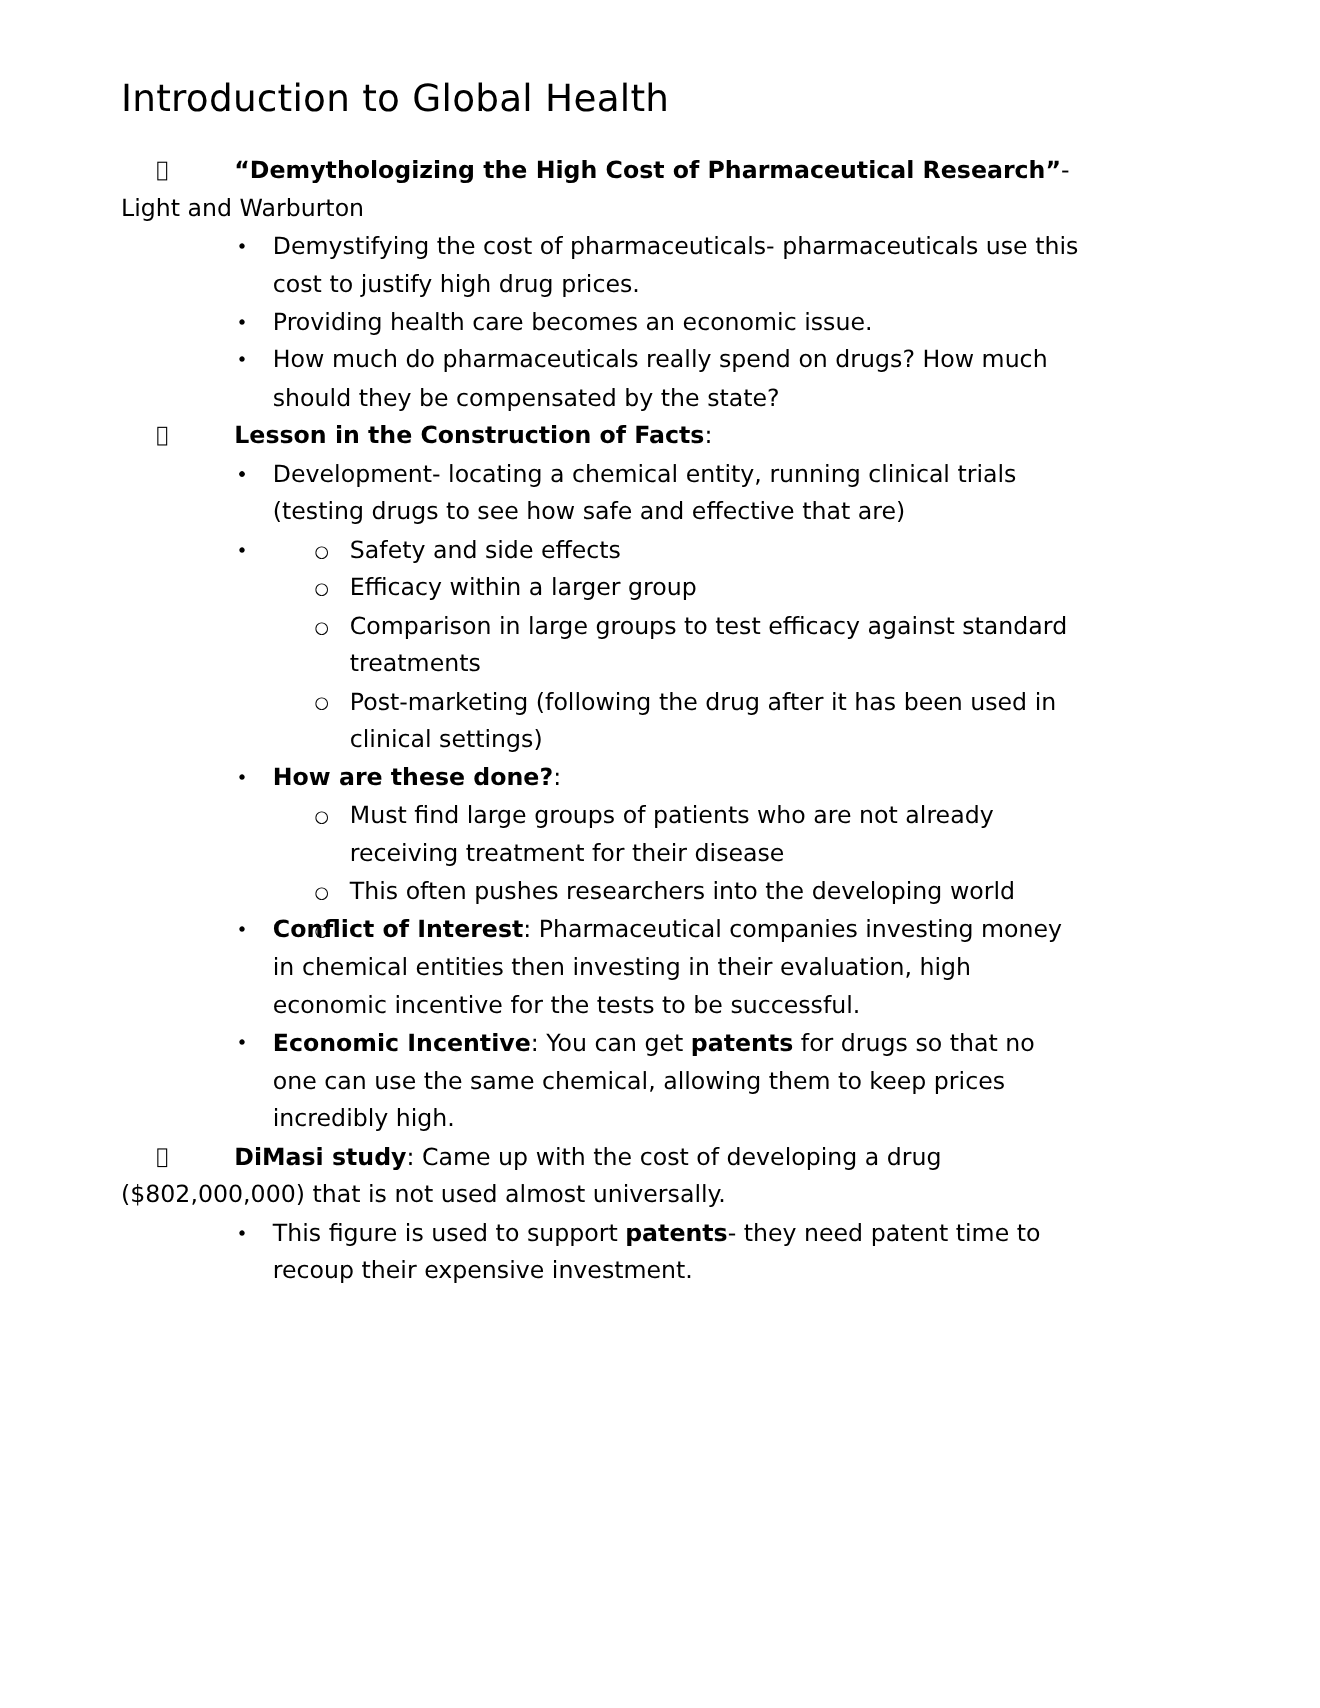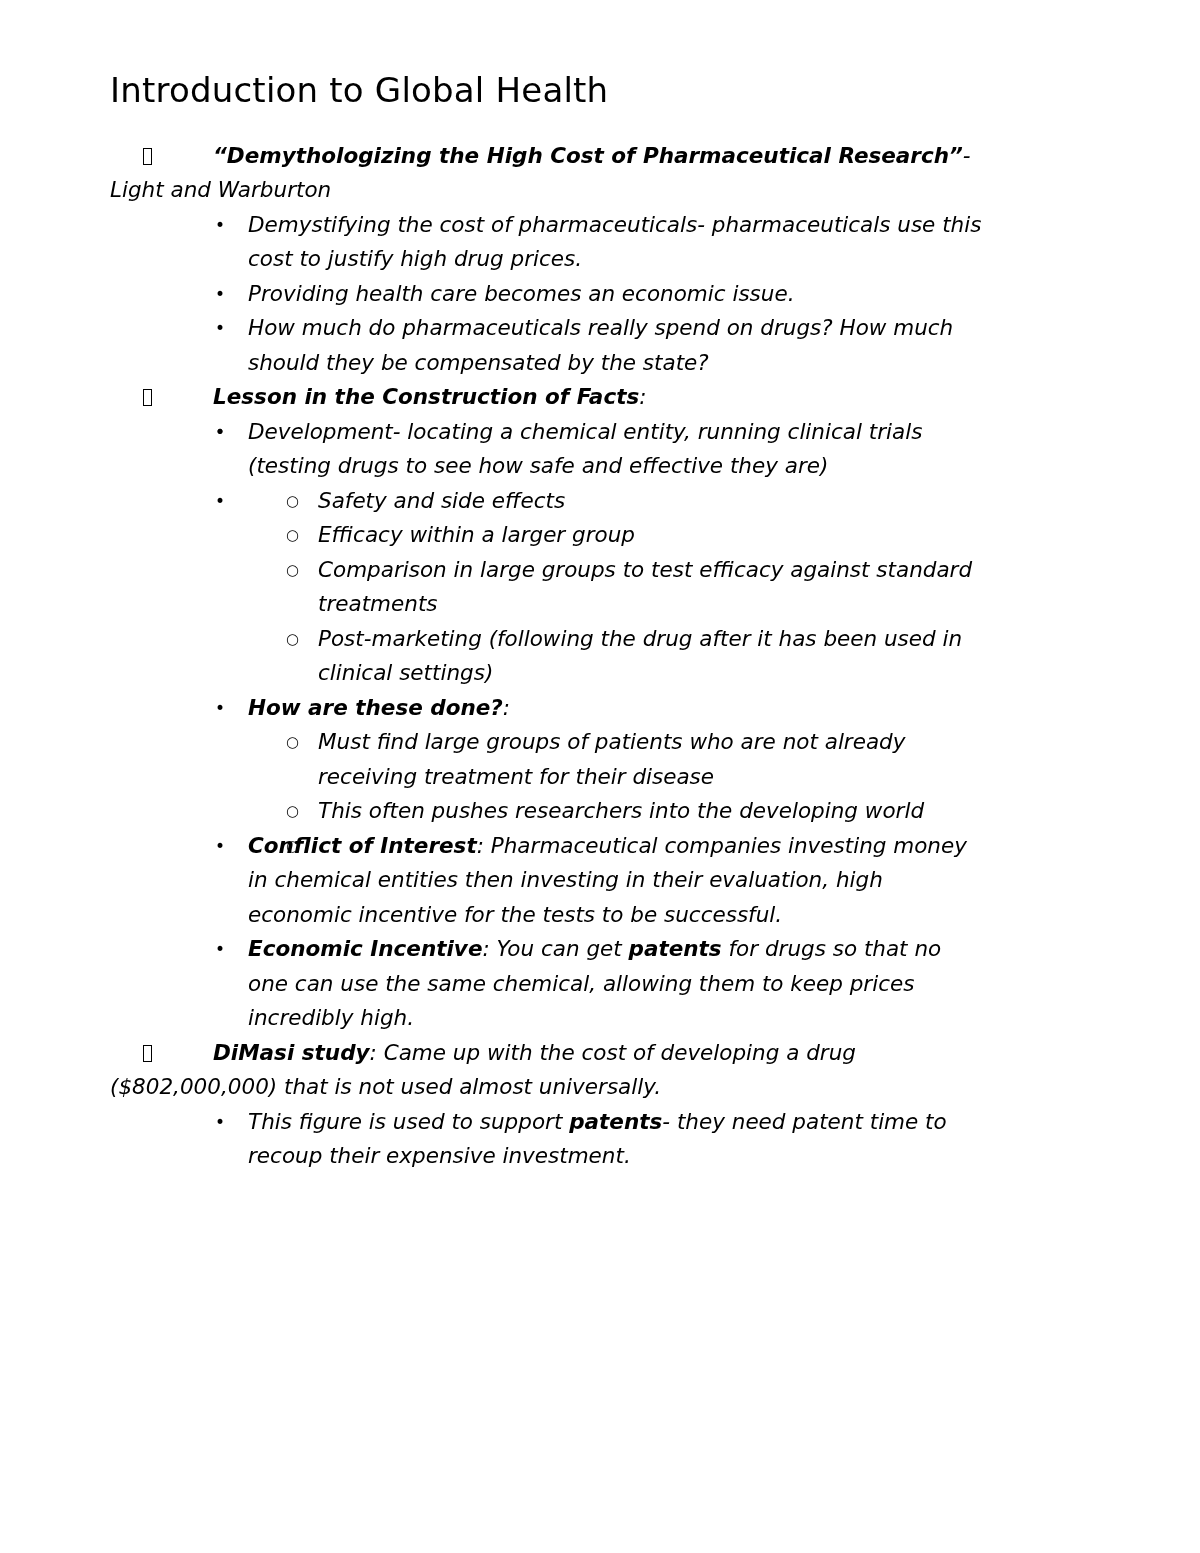--- a/index.html
+++ b/index.html
@@ -25,21 +25,20 @@
   }
   .title, .date {
     font-size: 34px;
     line-height: 1.2;
     font-weight: 400;
     letter-spacing: 0.2px;
   }
   .notes {
     font-size: 21.5px;
     line-height: 34.5px;
-    font-style: italic;
   }
   .item { position: relative; }
   .txt { white-space: pre-wrap; }
   .bold { font-weight: bold; }
 
   
   .level1 .bullet-box {
     display: inline-block;
     width: 9px;
     height: 17px;
@@ -77,21 +76,21 @@
       <div class="item level1"><span class="bullet-box"></span><span class="txt"><span class="bold">“Demythologizing the High Cost of Pharmaceutical Research”</span><span>-
 Light and Warburton</span></span></div>
       <div class="item level2"><span class="bullet">•</span><span class="txt"><span>Demystifying the cost of pharmaceuticals- pharmaceuticals use this
 cost to justify high drug prices.</span></span></div>
       <div class="item level2"><span class="bullet">•</span><span class="txt"><span>Providing health care becomes an economic issue.</span></span></div>
       <div class="item level2"><span class="bullet">•</span><span class="txt"><span>How much do pharmaceuticals really spend on drugs? How much
 should they be compensated by the state?</span></span></div>
       <div class="item level1"><span class="bullet-box"></span><span class="txt"><span class="bold">Lesson in the Construction of Facts</span><span>:</span></span></div>
       <div class="item level2"><span class="bullet">•</span></div>
       <div class="item level2"><span class="bullet">•</span><span class="txt"><span>Development- locating a chemical entity, running clinical trials
-(testing drugs to see how safe and effective they are)</span></span></div>
+(testing drugs to see how safe and effective that are)</span></span></div>
       <div class="item level2"><span class="bullet">•</span></div>
       <div class="item level3"><span class="bullet">○</span><span class="txt"><span>Safety and side effects</span></span></div>
       <div class="item level3"><span class="bullet">○</span><span class="txt"><span>Efficacy within a larger group</span></span></div>
       <div class="item level3"><span class="bullet">○</span><span class="txt"><span>Comparison in large groups to test efficacy against standard
 treatments</span></span></div>
       <div class="item level3"><span class="bullet">○</span><span class="txt"><span>Post-marketing (following the drug after it has been used in
 clinical settings)</span></span></div>
       <div class="item level2"><span class="bullet">•</span><span class="txt"><span class="bold">How are these done?</span><span>:</span></span></div>
       <div class="item level3"><span class="bullet">○</span><span class="txt"><span>Must find large groups of patients who are not already
 receiving treatment for their disease</span></span></div>

